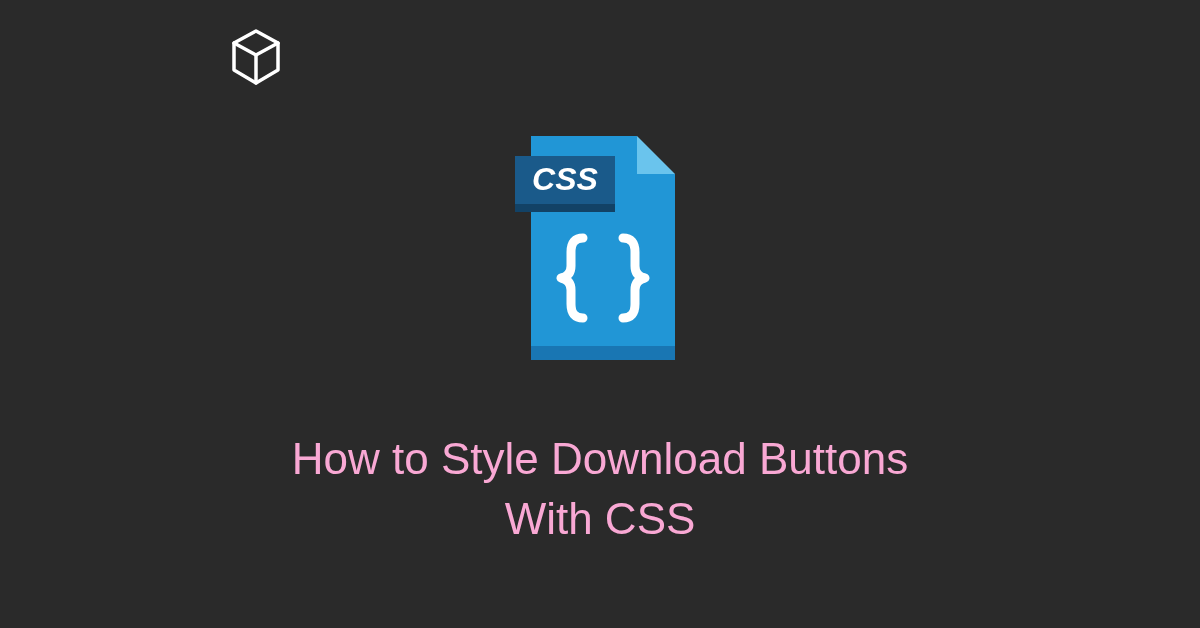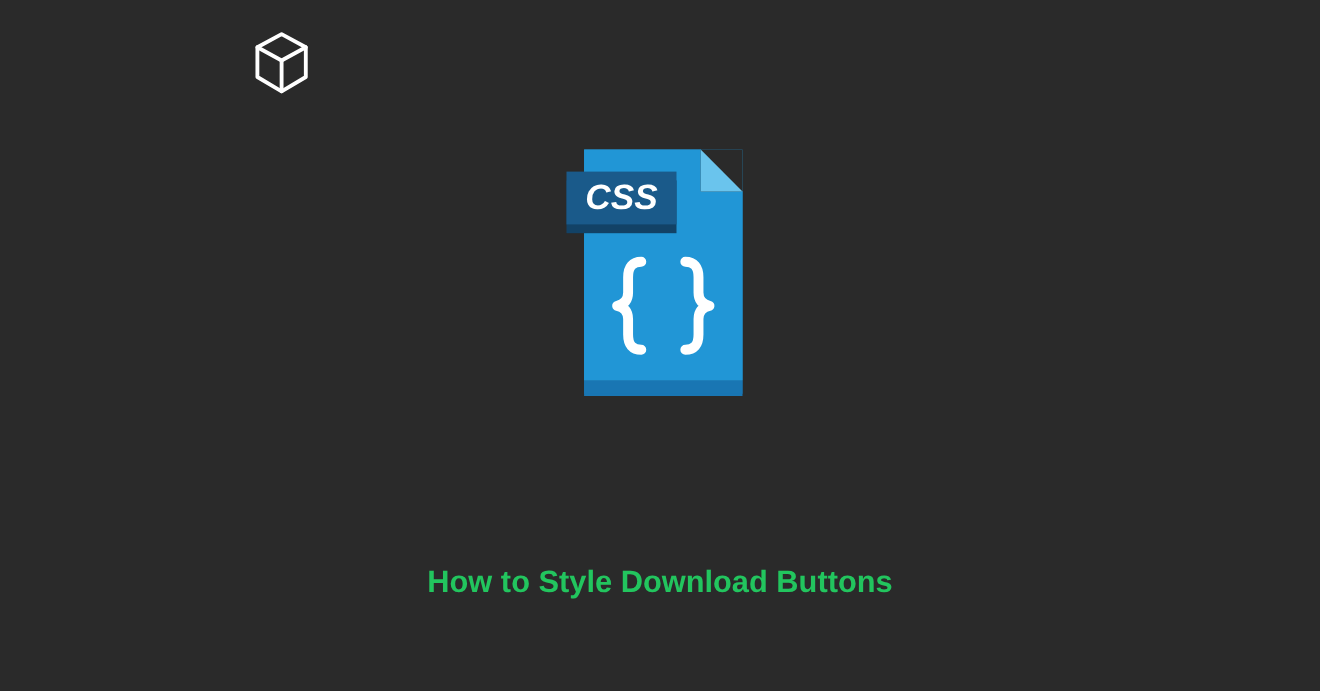--- a/index.html
+++ b/index.html
@@ -26,23 +26,23 @@
       left: 50%;
       transform: translateX(-50%);
       font-style: italic;
     }
     .title {
       position: absolute;
       bottom: 80px;
       left: 0;
       width: 100%;
       text-align: center;
-      color: #22c55e;
-      font-size: 28px;
-      font-weight: 700;
+      color: #f9a8d4;
+      font-size: 44px;
+      font-weight: 400;
       line-height: 1.35;
     }
   </style>
 </head>
 <body>
 
 <div class="logo">
   <svg width="52" height="58" viewBox="0 0 52 58">
     <g fill="none" stroke="#ffffff" stroke-width="3.5" stroke-linejoin="round" stroke-linecap="round">
       <path d="M26 3 L48 15 L48 42 L26 55 L4 42 L4 15 Z"></path>
@@ -103,13 +103,14 @@
 
       <path d="M78 110 Q66 110 66 124 L66 138 Q66 148 56 150 Q66 152 66 162 L66 176 Q66 190 78 190"></path>
 
       <path d="M118 110 Q130 110 130 124 L130 138 Q130 148 140 150 Q130 152 130 162 L130 176 Q130 190 118 190"></path>
     </g>
   </svg>
 </div>
 
 <div class="title">
   <div>How to Style Download Buttons</div>
+  <div>With CSS</div>
 </div>
 
 </body></html>

